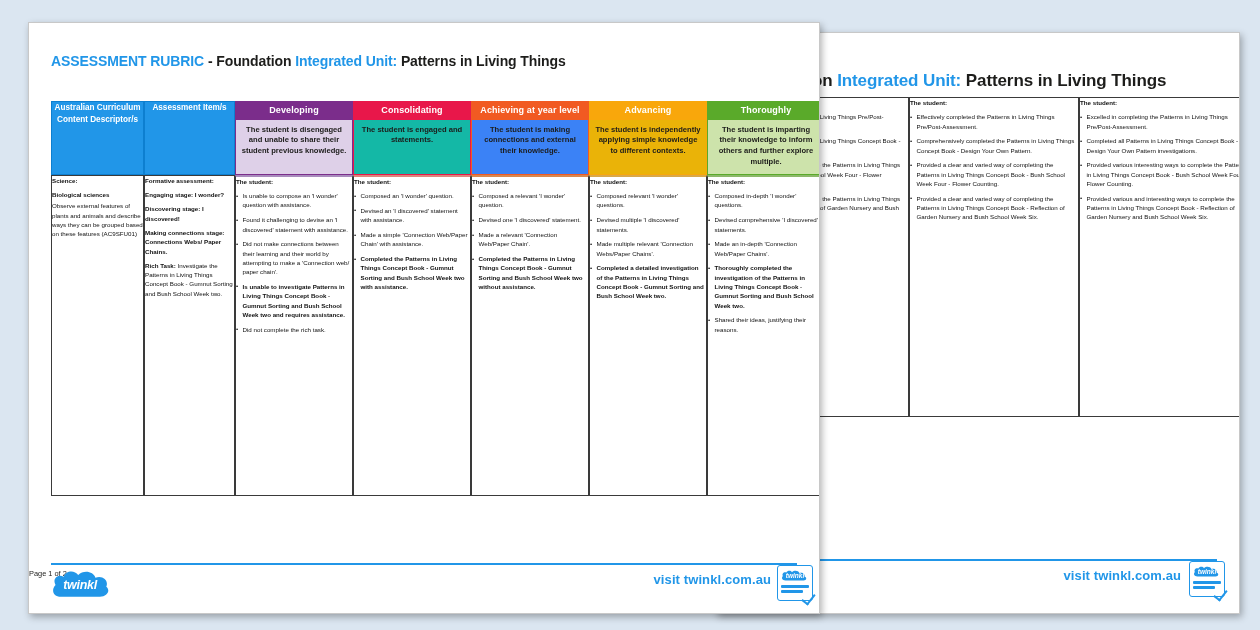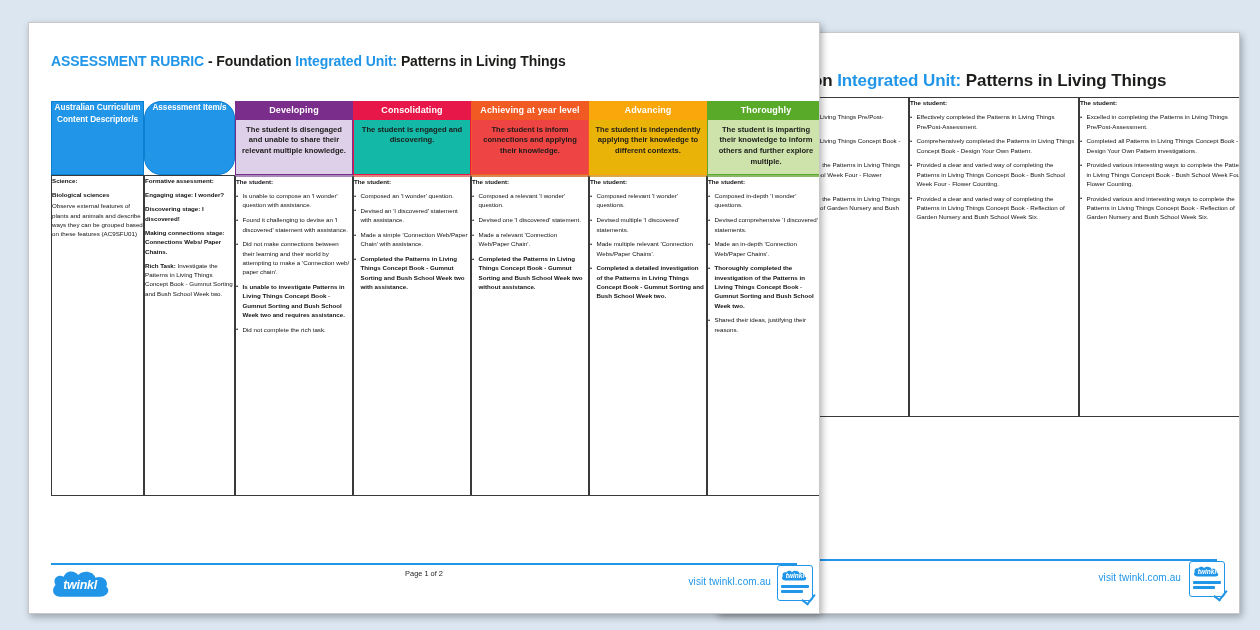--- a/index.html
+++ b/index.html
@@ -82,25 +82,25 @@
   
   .foot-rule{
     position:absolute;height:2px;background:#2196e8;
   }
   #sheet-1 .foot-rule{left:22px;right:22px;bottom:48px;}
   #sheet-2 .foot-rule{left:22px;right:22px;bottom:52px;}
 
   .page-num{
     position:absolute;font-size:7.4px;color:#1d1d1b;
   }
-  #sheet-1 .page-num{left:0;right:0;bottom:35px;text-align:center;}
+  #sheet-1 .page-num{left:0;right:0;bottom:35px;text-align:left;}
   #sheet-2 .page-num{left:-118px;bottom:30px;width:300px;text-align:center;}
 
   .visit{
-    position:absolute;font-size:10px;font-weight:normal;color:#2196e8;
+    position:absolute;font-size:13px;font-weight:bold;color:#2196e8;
     letter-spacing:.1px;
   }
   #sheet-1 .visit{right:48px;bottom:26px;}
   #sheet-2 .visit{right:58px;bottom:30px;}
 
   
   .twinkl-cloud{
     position:absolute;left:22px;bottom:12px;width:58px;height:32px;
   }
   .twinkl-cloud .wordmark{
@@ -202,40 +202,40 @@
 
     <div class="doc-title">
       <span class="t-blue">ASSESSMENT RUBRIC</span><span class="t-dark"> - </span><span class="t-dark">Foundation </span><span class="t-blue">Integrated Unit:</span><span class="t-dark"> Patterns in Living Things</span>
     </div>
 
     <table class="rubric">
 
       <tbody>
           <tr>
         <td class="hd hd-plain" style="width:91px;">Australian Curriculum Content Descriptor/s</td>
-        <td class="hd hd-plain" style="width:89px;border-radius:17px;">Assessment Item/s</td>
+        <td class="hd hd-plain" style="width:89px;">Assessment Item/s</td>
 
         <td class="hd hd-band" style="width:116px;background:#ded0e8;border:1px solid #7b2d8b;">
           <div class="band-top" style="background:#7b2d8b;">Developing</div>
-          <div class="band-body">The student is disengaged and unable to share their relevant multiple knowledge.</div>
+          <div class="band-body">The student is disengaged and unable to share their student previous knowledge.</div>
         </td>
 
         <td class="hd hd-band" style="width:116px;background:#14b8a6;border:1px solid #e8174a;">
           <div class="band-top" style="background:#e8174a;">Consolidating</div>
-          <div class="band-body">The student is engaged and discovering.</div>
-        </td>
-
-        <td class="hd hd-band" style="width:116px;background:#ef4444;border:1px solid #f15a22;">
+          <div class="band-body">The student is engaged and statements.</div>
+        </td>
+
+        <td class="hd hd-band" style="width:116px;background:#3b82f6;border:1px solid #f15a22;">
           <div class="band-top" style="background:#f15a22;">Achieving at year level</div>
-          <div class="band-body">The student is inform connections and applying their knowledge.</div>
+          <div class="band-body">The student is making connections and external their knowledge.</div>
         </td>
 
         <td class="hd hd-band" style="width:116px;background:#eab308;border:1px solid #f9a70b;">
           <div class="band-top" style="background:#f9a70b;">Advancing</div>
-          <div class="band-body">The student is independently applying their knowledge to different contexts.</div>
+          <div class="band-body">The student is independently applying simple knowledge to different contexts.</div>
         </td>
 
         <td class="hd hd-band" style="width:116px;background:#cde3ab;border:1px solid #5aaa2a;">
           <div class="band-top" style="background:#5aaa2a;">Thoroughly</div>
           <div class="band-body">The student is imparting their knowledge to inform others and further explore multiple.</div>
         </td>
       </tr>
 
       <tr>
         <td class="cell">

